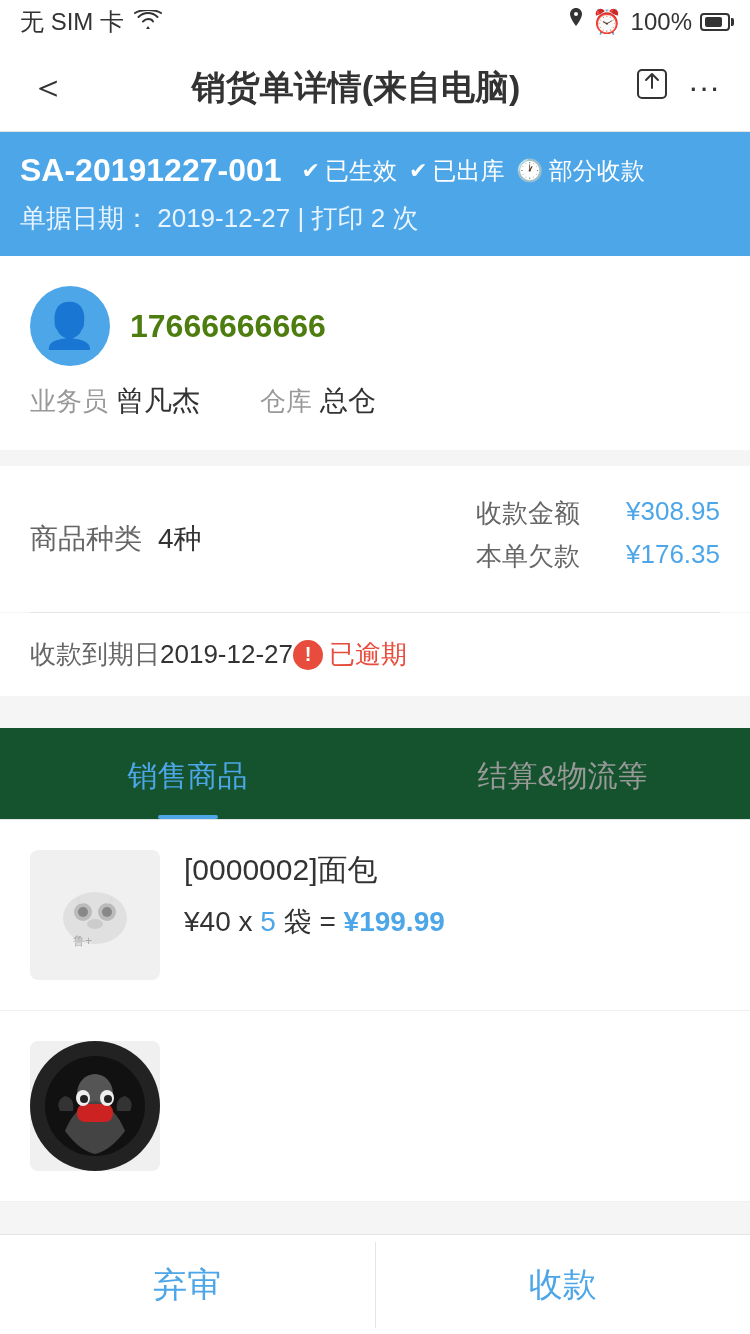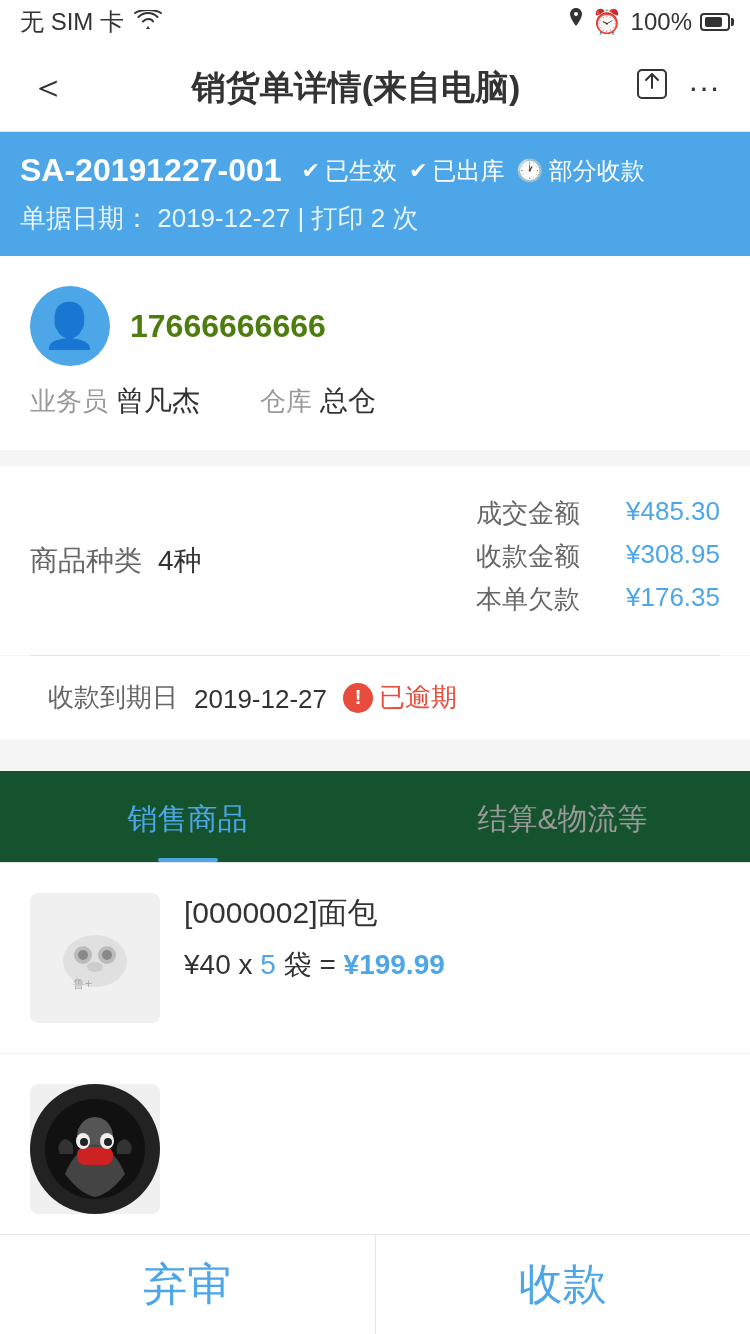--- a/index.html
+++ b/index.html
@@ -195,24 +195,23 @@
       gap: 20px;
       margin-bottom: 8px;
       font-size: 26px;
     }
     .summary-row-label { color: #666; }
     .summary-row-value { color: #4da6e8; font-weight: 500; min-width: 120px; text-align: right; }
 
     
     .due-section {
       background: #fff;
-      padding: 24px 48px;
-      display: flex;
-      align-items: flex-end;
-      gap: 16px;
+      padding: 24px 30px;
+      display: flex;
+      align-items: center;
       font-size: 26px;
       color: #666;
     }
     .due-label { }
     .due-date { color: #333; }
     .overdue-badge {
       display: flex;
       align-items: center;
       gap: 6px;
       color: #e74c3c;
@@ -333,21 +332,21 @@
       width: 750px;
       height: 100px;
       background: #fff;
       border-top: 1px solid #e5e5e5;
       display: flex;
       align-items: center;
     }
     .bottom-btn {
       flex: 1;
       text-align: center;
-      font-size: 44px;
+      font-size: 34px;
       cursor: pointer;
       padding: 20px 0;
     }
     .bottom-btn.left { color: #4da6e8; border-right: 1px solid #e5e5e5; }
     .bottom-btn.right { color: #4da6e8; }
 
     
     .page-content {
       padding-bottom: 100px;
     }
@@ -449,24 +448,20 @@
 
   <div class="divider"></div>
 
   <div class="summary-section">
     <div class="summary-left">
       <span>商品种类</span>
       <span class="summary-count">4种</span>
     </div>
     <div class="summary-right">
       <div class="summary-row">
-        <span class="summary-row-label">成交金额</span>
-        <span class="summary-row-value">¥485.30</span>
-      </div>
-      <div class="summary-row">
         <span class="summary-row-label">收款金额</span>
         <span class="summary-row-value">¥308.95</span>
       </div>
       <div class="summary-row">
         <span class="summary-row-label">本单欠款</span>
         <span class="summary-row-value">¥176.35</span>
       </div>
     </div>
   </div>
 

